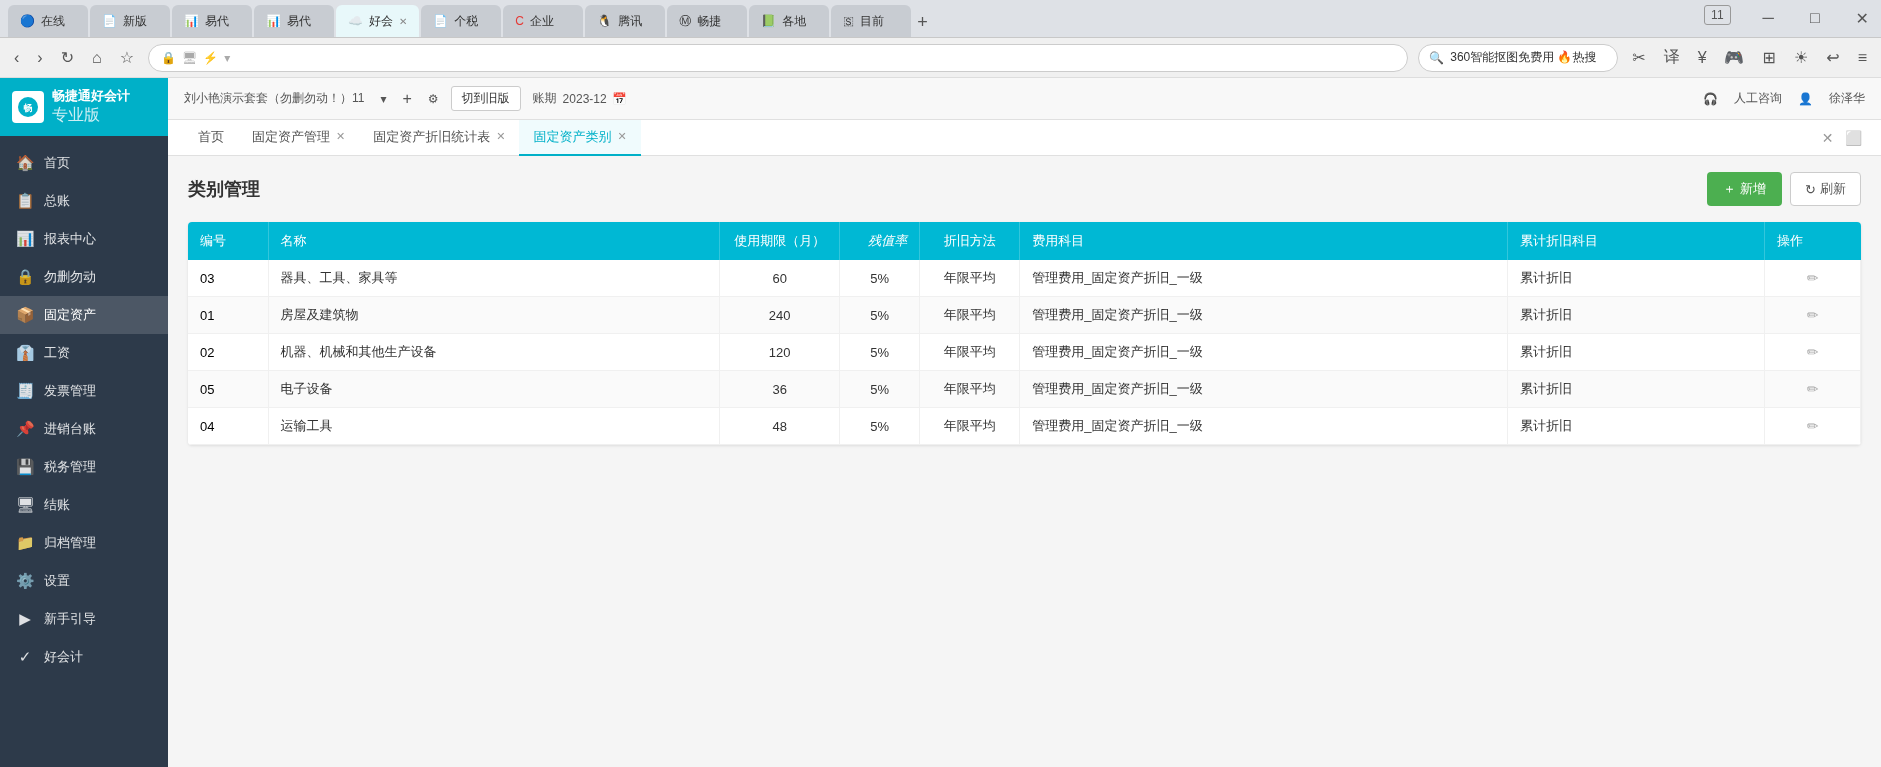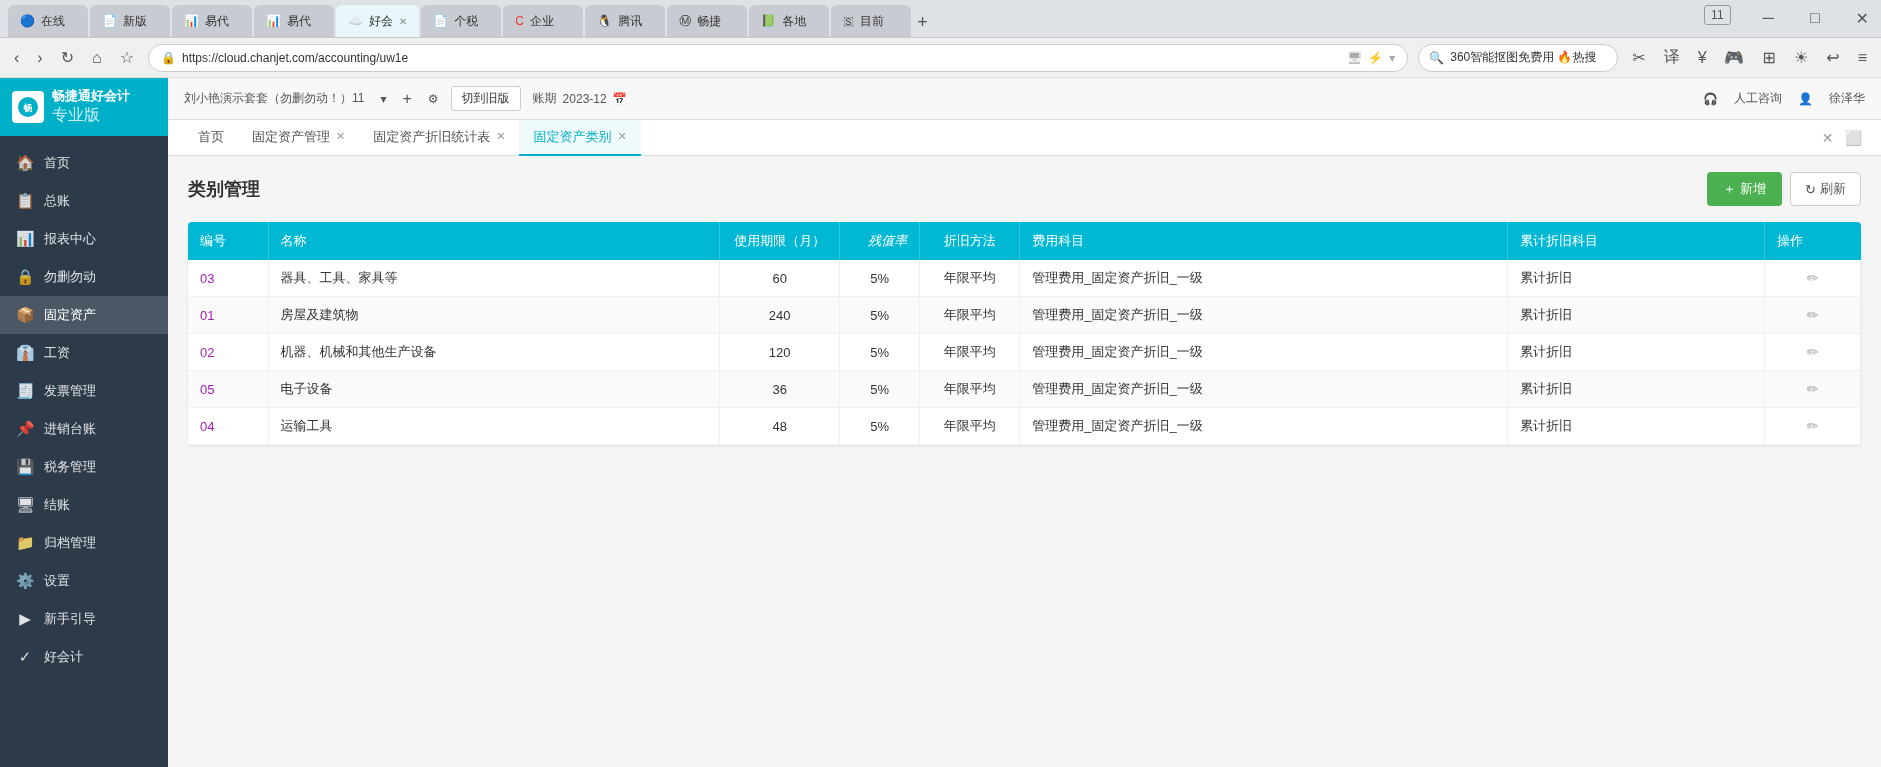--- a/index.html
+++ b/index.html
@@ -252,21 +252,21 @@
     .data-table thead th:last-child { border-right: none; text-align: center; }
     .data-table tbody tr { border-bottom: 1px solid #f0f0f0; }
     .data-table tbody td {
       padding: 9px 12px;
       font-size: 13px;
       color: #333;
       border-right: 1px solid #f0f0f0;
     }
     .data-table tbody td.num { text-align: right; }
     .data-table tbody td.center { text-align: center; }
-    .data-table tbody td.code { color: #a21caf; cursor: pointer; }
+    .data-table tbody td.code { color: #000000; cursor: pointer; }
     .edit-icon { color: #aaa; cursor: pointer; font-size: 14px; display: flex; justify-content: center; }
 
     
     .sidebar-nav::-webkit-scrollbar { width: 4px; }
     .sidebar-nav::-webkit-scrollbar-thumb { background: rgba(255,255,255,0.2); border-radius: 2px; }
     .content-area::-webkit-scrollbar { width: 6px; }
     .content-area::-webkit-scrollbar-thumb { background: #ccc; border-radius: 3px; }
     .icon-btn-small { background: none; border: none; cursor: pointer; color: #999; font-size: 14px; padding: 2px; }
   </style>
 </head>
@@ -330,21 +330,20 @@
 </div>
 
 <div class="address-bar-row">
   <button class="nav-btn">‹</button>
   <button class="nav-btn">›</button>
   <button class="nav-btn">↻</button>
   <button class="nav-btn">⌂</button>
   <button class="nav-btn">☆</button>
   <div class="address-bar">
     <span class="lock-icon">🔒</span>
-    <span class="address-text">https://cloud.chanjet.com/accounting/uw1e</span>
     <span style="color:#aaa;">🖥</span>
     <span style="color:#f60;">⚡</span>
     <span style="color:#aaa;">▾</span>
   </div>
   <div class="search-bar">
     <span>🔍</span>
     <span>360智能抠图免费用 🔥热搜</span>
   </div>
   <button class="nav-btn">✂</button>
   <button class="nav-btn">译</button>

